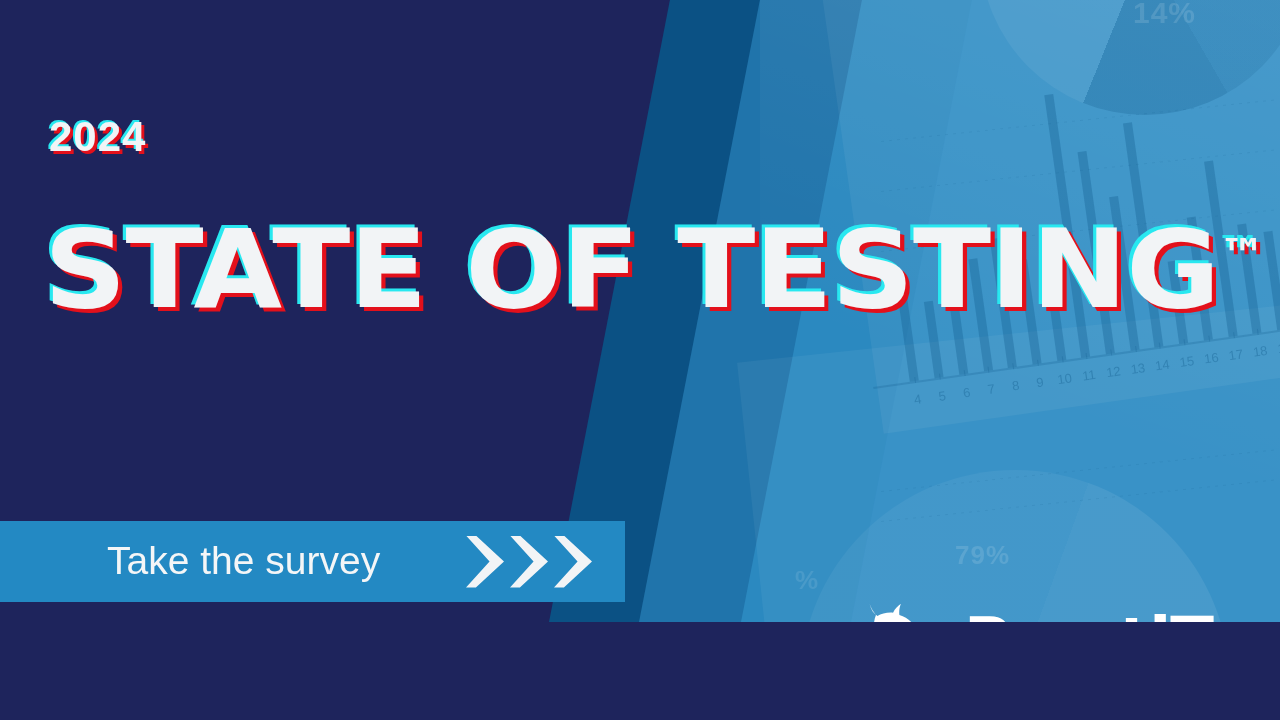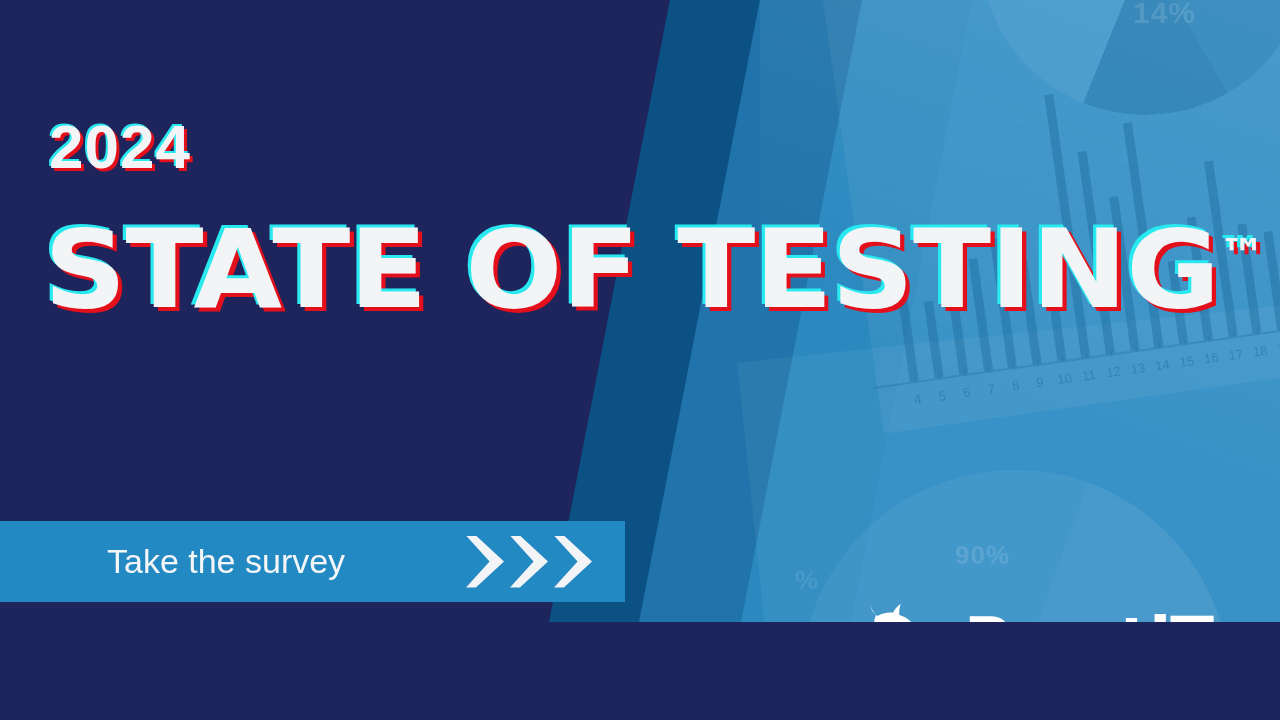--- a/index.html
+++ b/index.html
@@ -122,21 +122,21 @@
   
   .guide{
     position:absolute; left:880px; width:400px; height:1px;
     background:repeating-linear-gradient(90deg, rgba(12,86,135,.12) 0 3px, transparent 3px 8px);
     transform:rotate(-6deg);
   }
 
   
   .year{
     position:absolute; left:49px; top:116px;
-    font-size:62px; font-weight:700;
+    font-size:42px; font-weight:700;
     color:#f2f4f6;
     letter-spacing:1px;
     line-height:1;
     text-shadow: -2px -2px 0 #28e8f0, 3px 3px 0 #e3101b;
   }
 
   .title{
     position:absolute; left:44px; top:216px;
     font-size:108px;
     font-weight:900;
@@ -167,21 +167,21 @@
   
   .cta{
     position:absolute; left:0; top:521px;
     width:625px; height:81px;
     background:#2389c3;
     display:flex; align-items:center;
   }
   .cta-label{
     position:absolute; left:107px; top:50%;
     transform:translateY(-52%);
-    font-size:34px; font-weight:400;
+    font-size:39px; font-weight:400;
     color:#f4f6f7;
     letter-spacing:0px;
     white-space:nowrap;
   }
   .chev-wrap{
     position:absolute; left:466px; top:50%;
     transform:translateY(-50%);
     display:flex; gap:6px;
   }
   .chev{
@@ -215,21 +215,21 @@
   <div class="panel panel-main-2"></div>
   <div class="wash"></div>
 
   <div class="art sheet"></div>
   <div class="art sheet2"></div>
 
   <div class="art pie pie-top"></div>
   <div class="art pie pie-bottom"></div>
 
   <div class="art pct pct-14">14%</div>
-  <div class="art pct pct-13">90%</div>
+  <div class="art pct pct-13">79%</div>
   <div class="art pct pct-48">48%</div>
   <div class="art pct pct-edge">%</div>
 
   <div class="art guide" style="top:120px"></div>
   <div class="art guide" style="top:170px"></div>
   <div class="art guide" style="top:230px"></div>
   <div class="art guide" style="top:470px"></div>
   <div class="art guide" style="top:500px"></div>
 
   <div class="art barchart" id="barchart">

